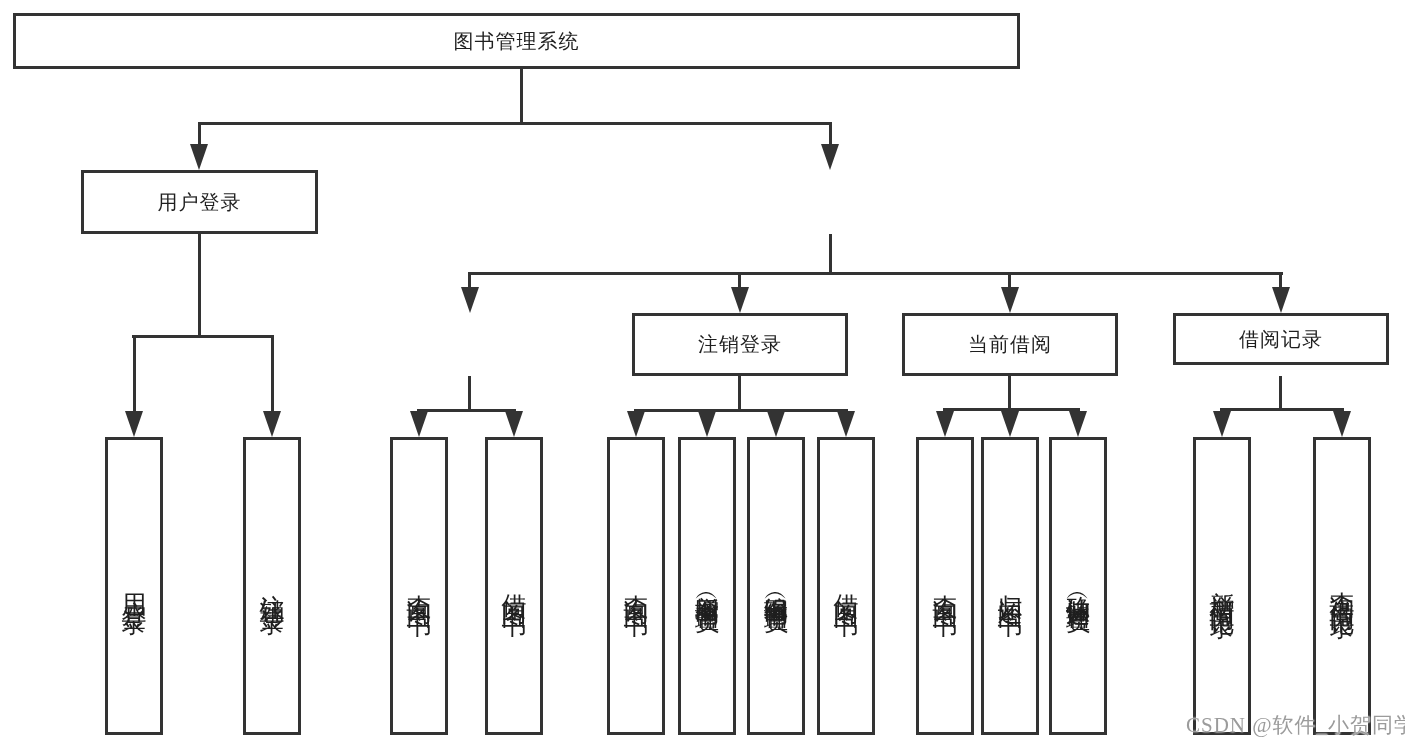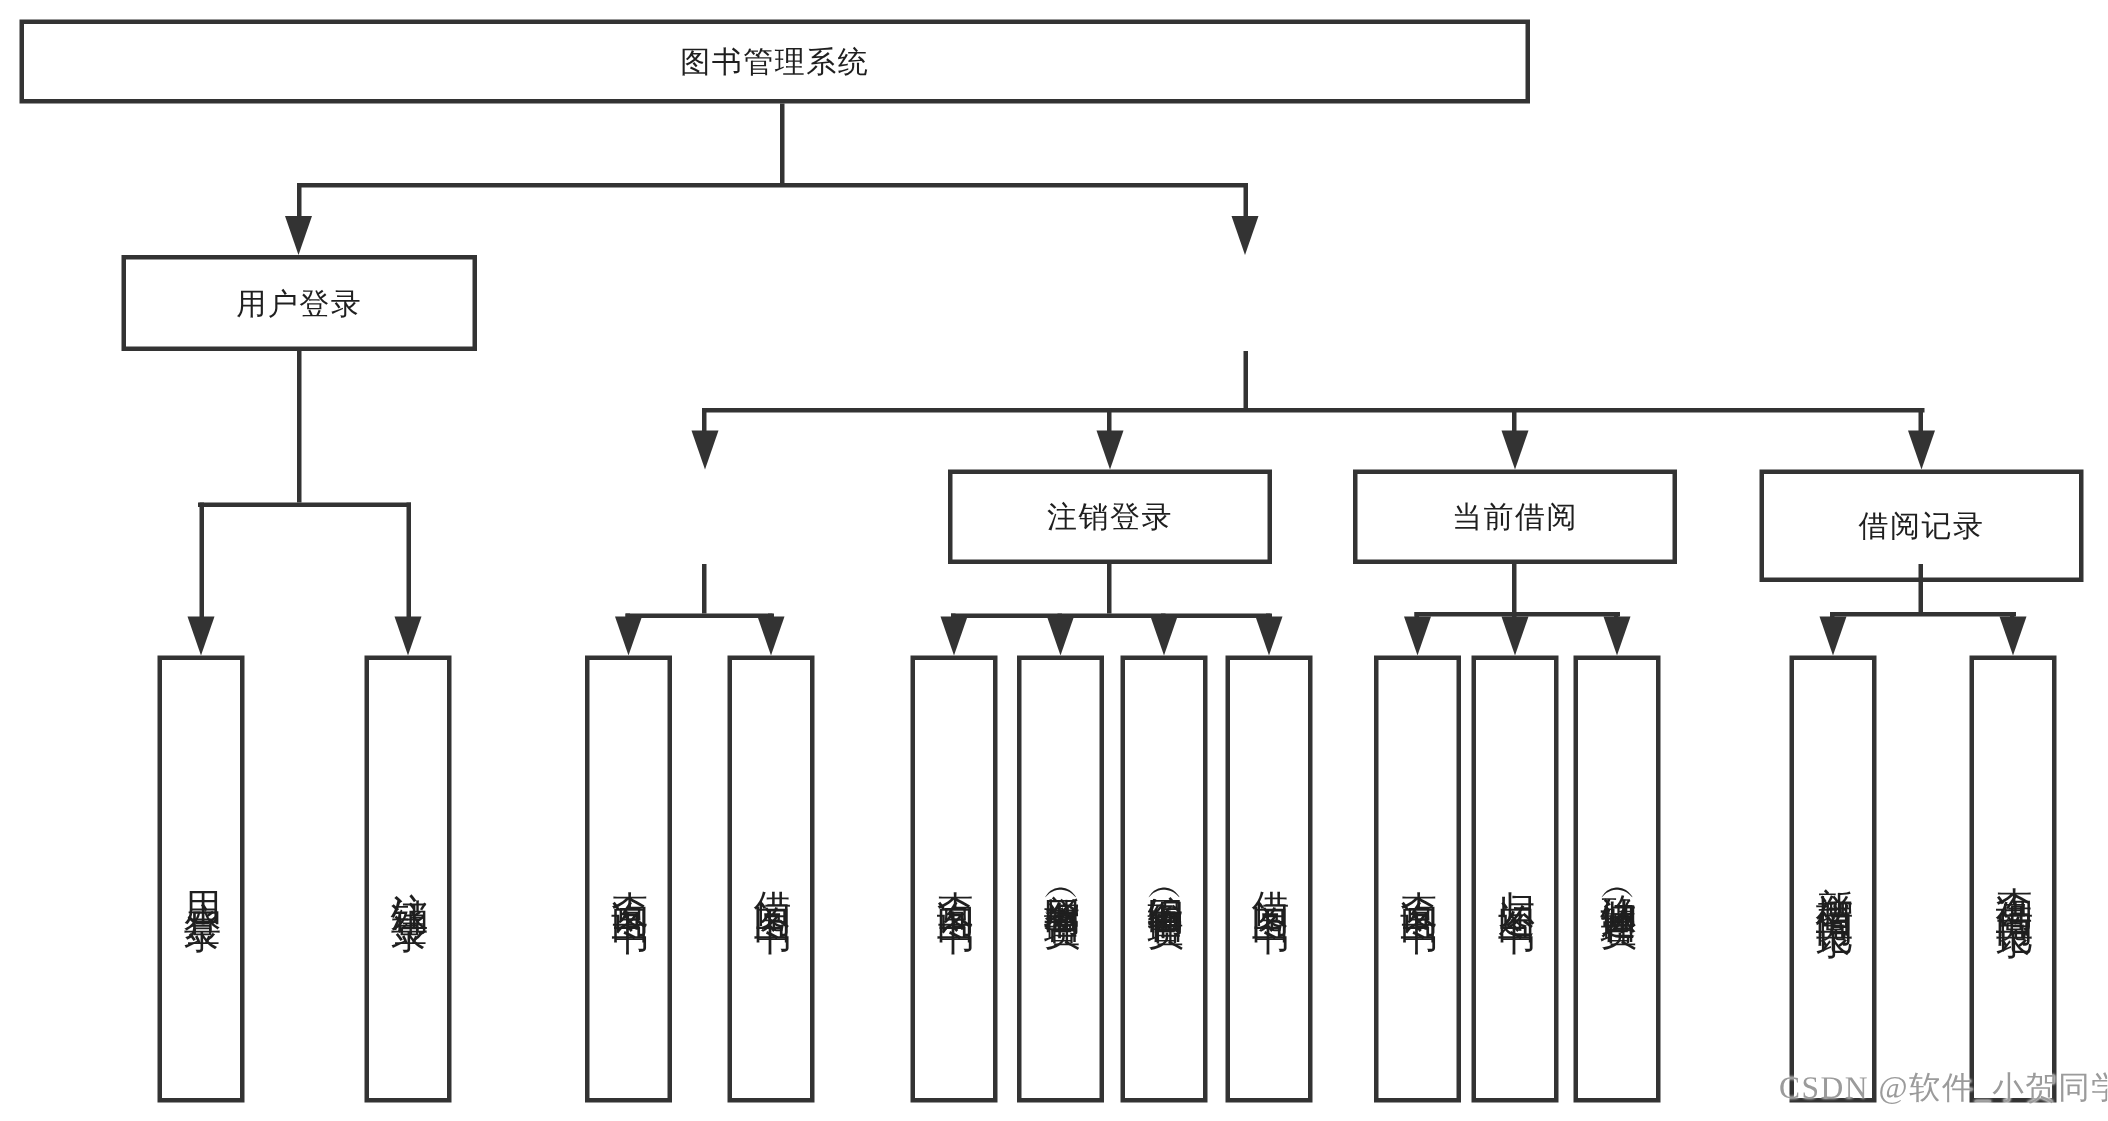--- a/index.html
+++ b/index.html
@@ -83,21 +83,21 @@
   <div class="ar" style="left:1001px;top:287px;"></div>
   <div class="vl" style="left:1279px;top:272px;height:17px;"></div>
   <div class="ar" style="left:1272px;top:287px;"></div>
 
   <div class="box hdr" style="left:632px;top:313px;width:216px;height:63px;">
     <span>注销登录</span>
   </div>
   <div class="box hdr" style="left:902px;top:313px;width:216px;height:63px;">
     <span>当前借阅</span>
   </div>
-  <div class="box hdr" style="left:1173px;top:313px;width:216px;height:75px;">
+  <div class="box hdr" style="left:1173px;top:313px;width:216px;height:52px;">
     <span>借阅记录</span>
   </div>
 
   <div class="vl" style="left:468px;top:376px;height:33px;"></div>
   <div class="hl" style="left:417px;top:409px;width:99px;"></div>
   <div class="vl" style="left:417px;top:409px;height:6px;"></div>
   <div class="ar" style="left:410px;top:411px;"></div>
   <div class="vl" style="left:512px;top:409px;height:6px;"></div>
   <div class="ar" style="left:505px;top:411px;"></div>
 

